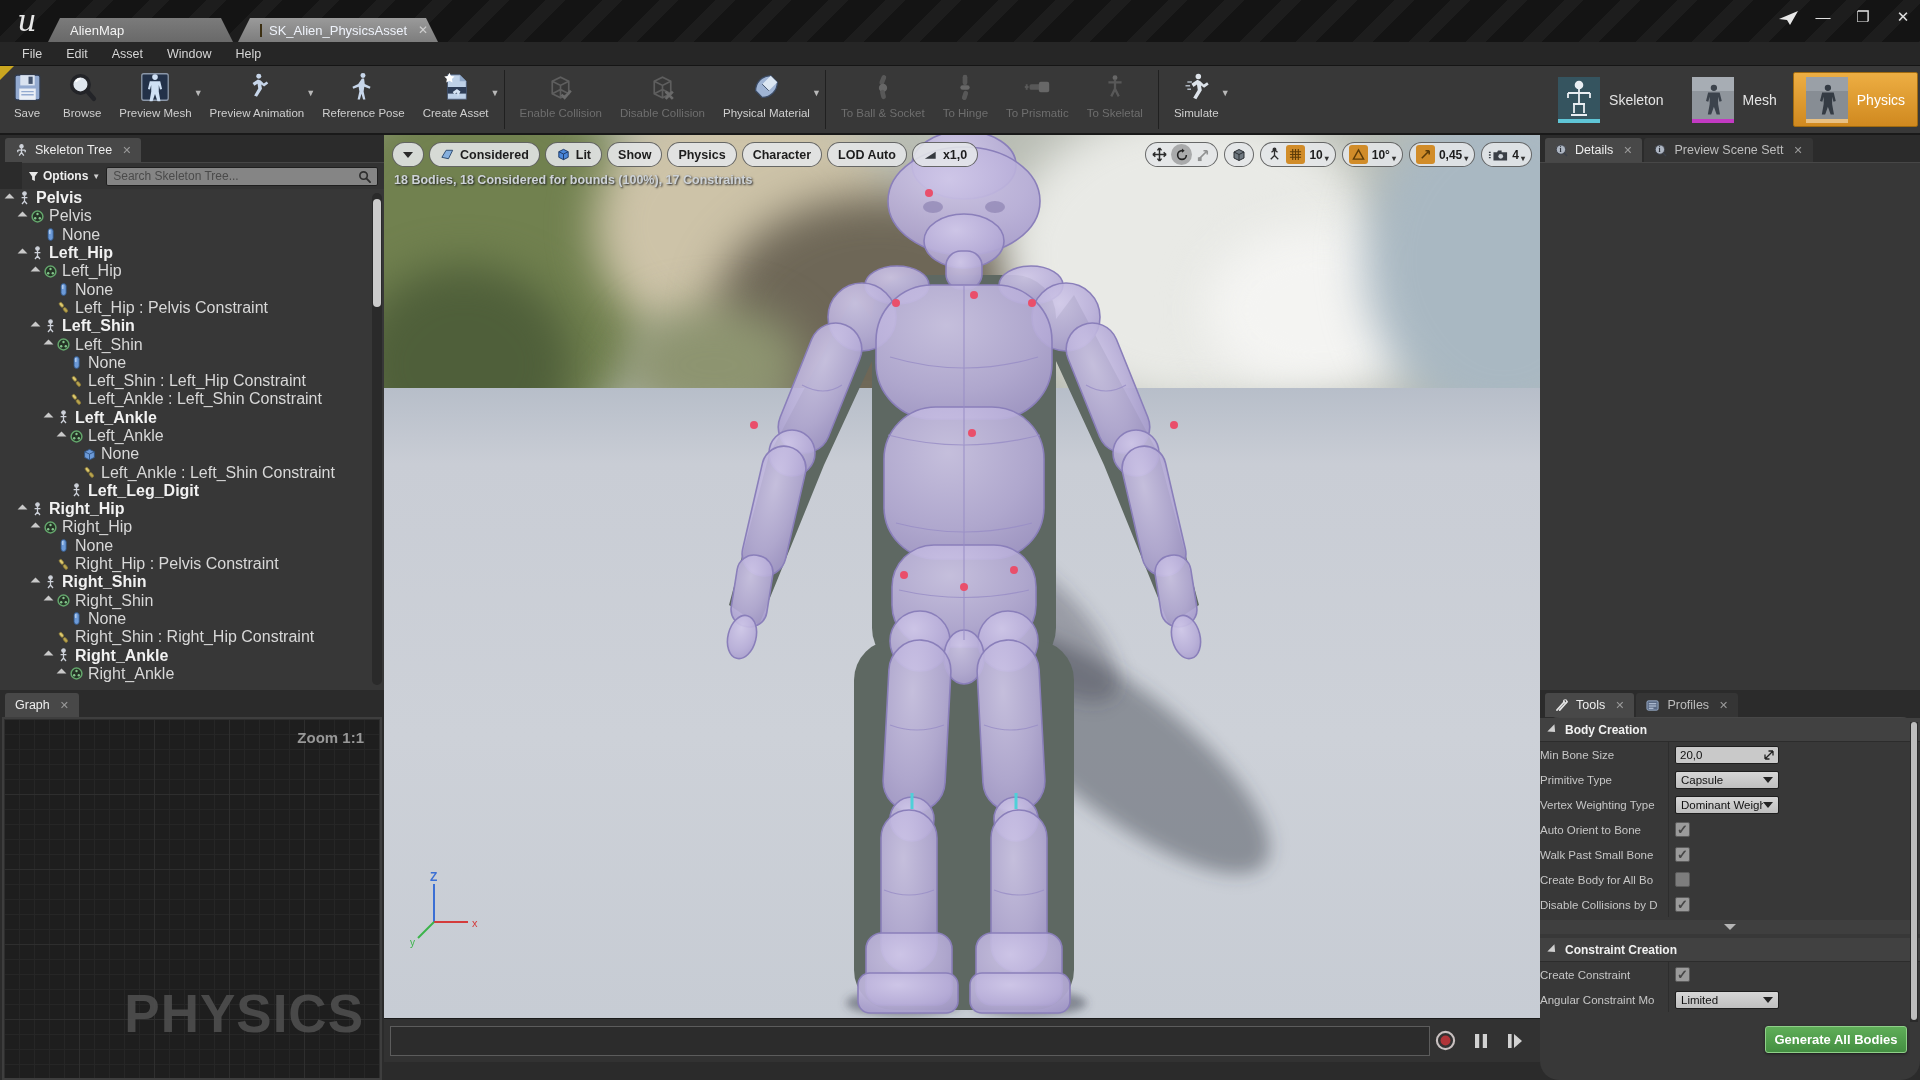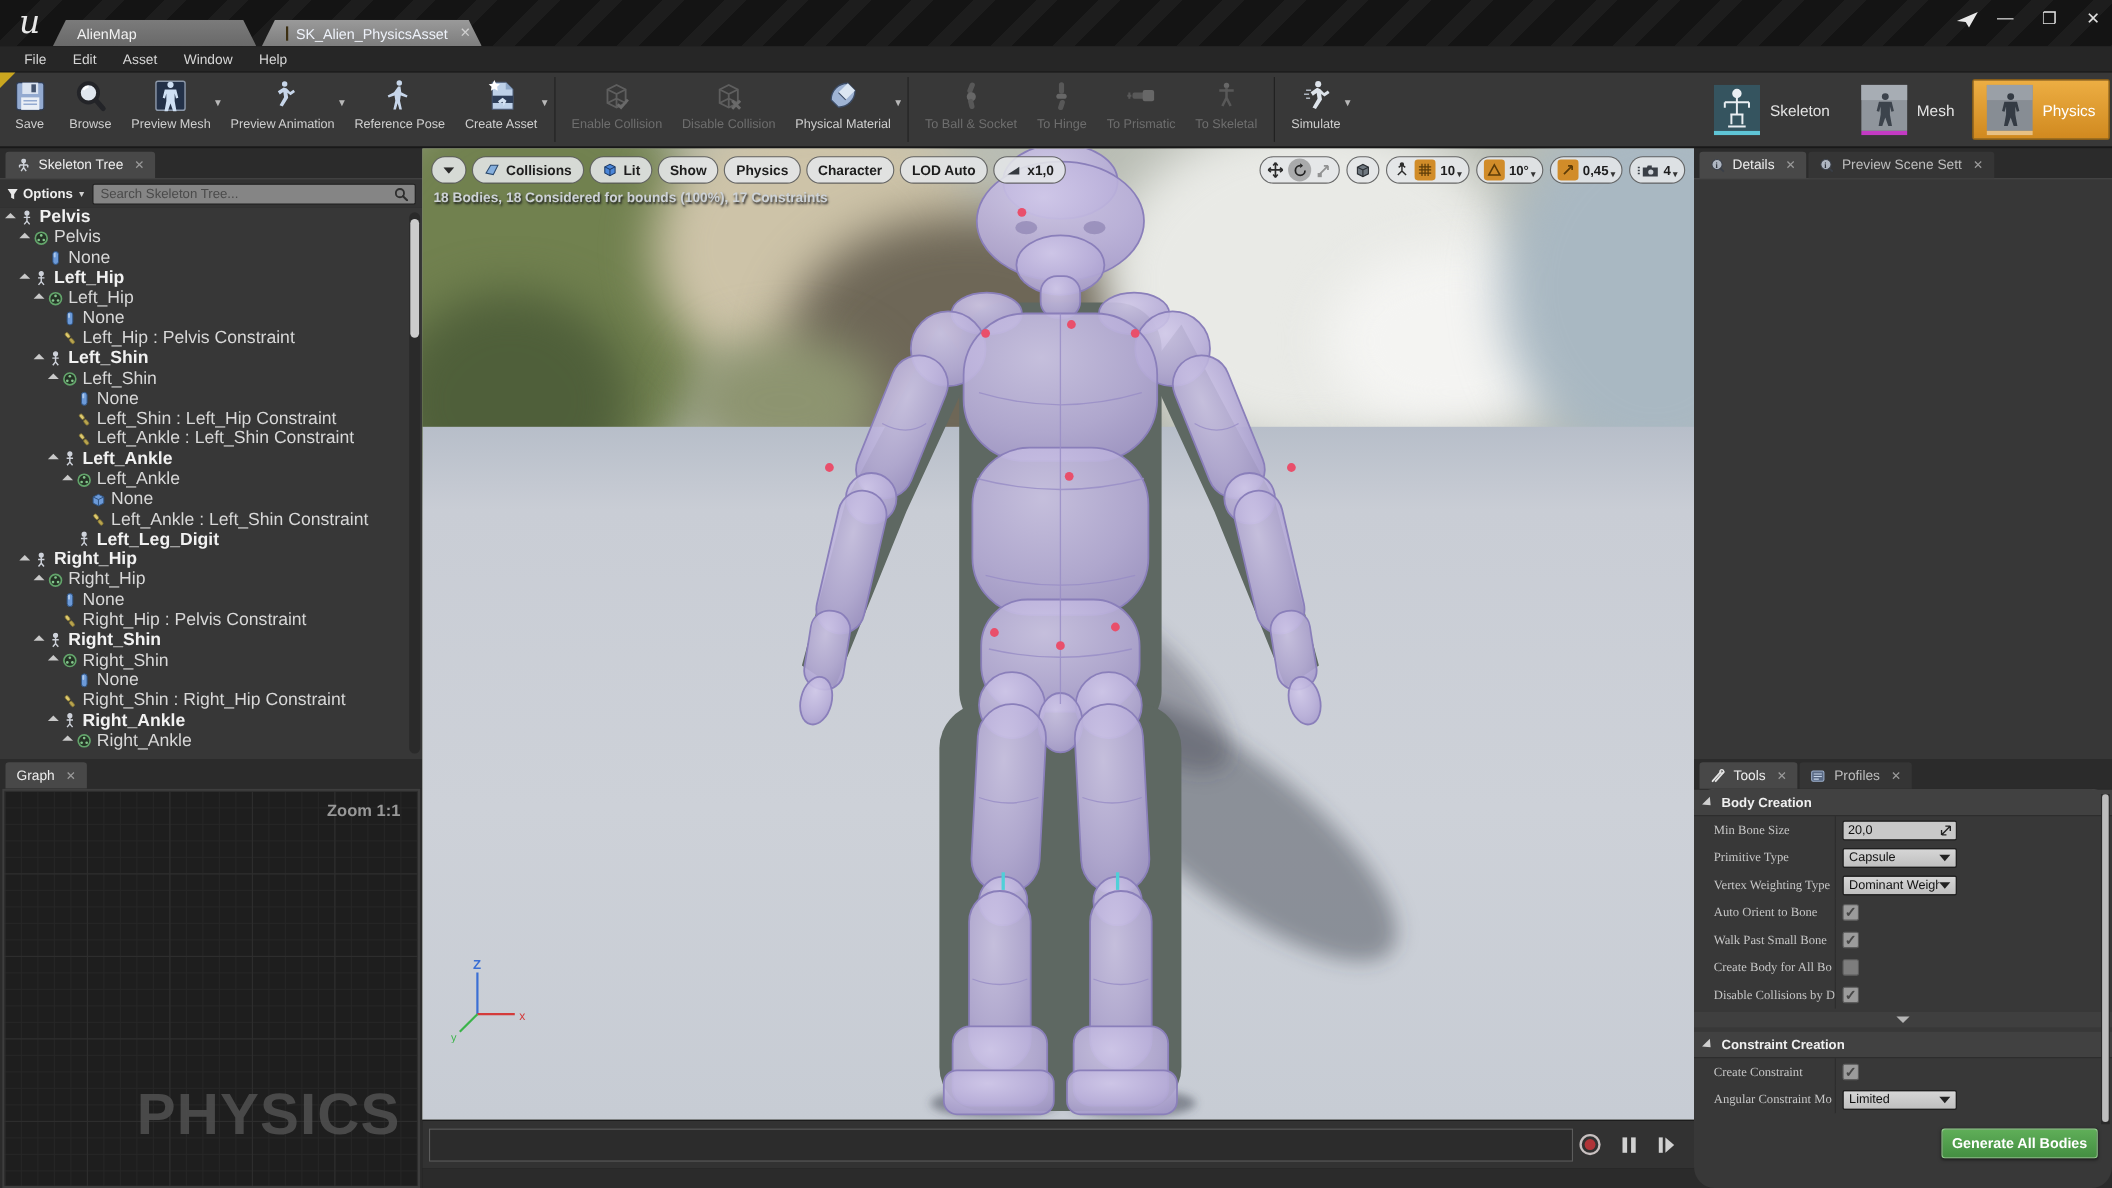--- a/index.html
+++ b/index.html
@@ -49,21 +49,21 @@
 
   
   #left { position:absolute; left:0; top:135px; width:384px; height:945px; background:#2b2b2b; }
   .paneltabs { height:27px; background:#2b2b2b; display:flex; align-items:flex-end; padding-left:5px; gap:2px; }
   .ptab { background:#484848; height:24px; display:flex; align-items:center; gap:7px; padding:0 10px;
     color:#eeeeee; font-size:12.5px; border-radius:3px 3px 0 0; }
   .ptab .x { color:#9a9a9a; font-size:11px; margin-left:3px; }
   .ptab.dim { background:#353535; color:#bdbdbd; }
 
   #sktoolrow { height:27px; background:#333333; display:flex; align-items:center; padding:0 6px; gap:6px;
-    border-top:1px solid #464646; }
+    border-top:1px solid #464646;margin-left:22px; }
   #optionsbtn { display:flex; align-items:center; gap:4px; color:#efefef; font-size:12px; font-weight:bold; }
   #searchbox { flex:1; height:19px; background:#858585; border:1px solid #1f1f1f; border-radius:2px;
     display:flex; align-items:center; padding:0 6px; color:#4a4a4a; font-size:12px; gap:6px; }
   #searchbox .ph { flex:1; }
 
   #tree { position:relative; height:501px; background:#373737; overflow:hidden; }
   .trow { height:18.3px; display:flex; align-items:center; font-size:16px; color:#d8d8d8; white-space:nowrap; }
   .trow .exp { width:11px; height:11px; display:inline-block; position:relative; flex:0 0 11px; }
   .trow .exp.open:before { content:""; position:absolute; left:1px; top:2px;
     border-left:7px solid transparent; border-top:7px solid #c9c9c9; transform:rotate(-45deg); }
@@ -113,22 +113,22 @@
 
   
   #right { position:absolute; left:1540px; top:135px; width:380px; height:945px; background:#2b2b2b; }
   #detailsbody { height:528px; background:#373737; border-top:1px solid #474747; }
   #toolsbody { position:relative; height:363px; background:#383838; border-top:1px solid #474747;border-radius:19px; }
   .sechdr { height:24px; background:#414141; border-bottom:1px solid #2c2c2c; display:flex; align-items:center;
     gap:7px; padding-left:8px; color:#f0f0f0; font-size:12px; font-weight:bold; }
   .sechdr .tri { width:0; height:0; border-left:5px solid transparent; border-right:5px solid transparent;
     border-top:6px solid #cfcfcf; transform:rotate(-45deg); }
   .prow { height:25px; display:flex; align-items:center; }
-  .prow .plbl { width:128px; padding-left:18px; color:#c6c6c6; font-size:11.5px; white-space:nowrap;
-    overflow:hidden; flex:0 0 128px;font-family:Liberation Serif, serif; }
+  .prow .plbl { width:128px; color:#c6c6c6; font-size:11.5px; white-space:nowrap;
+    overflow:hidden; flex:0 0 128px; }
   .prow .pctl { border-left:1px solid #2d2d2d; padding-left:6px; height:100%; display:flex; align-items:center; flex:1; }
   .numbox { width:104px; height:18px; background:#c9c9c9; border:1px solid #1e1e1e; border-radius:2px;
     display:flex; align-items:center; padding:0 4px; color:#111; font-size:11.5px; }
   .numbox .grow { flex:1; }
   .selbox { width:104px; height:18px; background:linear-gradient(#d6d6d6,#bfbfbf); border:1px solid #1e1e1e;
     border-radius:2px; display:flex; align-items:center; padding:0 5px; color:#111; font-size:11.5px; }
   .selbox .grow { flex:1; white-space:nowrap; overflow:hidden; }
   .selbox .dcaret { width:0; height:0; border-left:5px solid transparent; border-right:5px solid transparent;
     border-top:6px solid #222; }
   .chk { width:15px; height:15px; background:#9b9b9b; border:1px solid #5c5c5c; border-radius:2px;
@@ -791,21 +791,21 @@
             <path d="M0 0 L10 0 L5 6 Z" fill="#2a2a2a"></path>
           </svg>
         </span>
       </div>
       <div class="vbtn">
         <span style="display: flex;">
           <svg viewBox="0 0 16 16" width="15" height="15">
             <path d="M2 11 L6.5 3.5 H13.5 L9 12.5 Z" fill="#86b0de" stroke="#2c4a6e"></path>
           </svg>
         </span>
-        <span>Collisions</span>
+        <span>Considered</span>
       </div>
       <div class="vbtn">
         <span style="display: flex;">
           <svg viewBox="0 0 16 16" width="15" height="15">
             <path d="M3 5 8 2.5 13 5 13 11 8 13.5 3 11z" fill="#4a86d8" stroke="#1c3a66"></path>
             <path d="M3 5 8 7.5 13 5 M8 7.5 V13.5" stroke="#1c3a66" fill="none"></path>
           </svg>
         </span>
         <span>Lit</span>
       </div>

